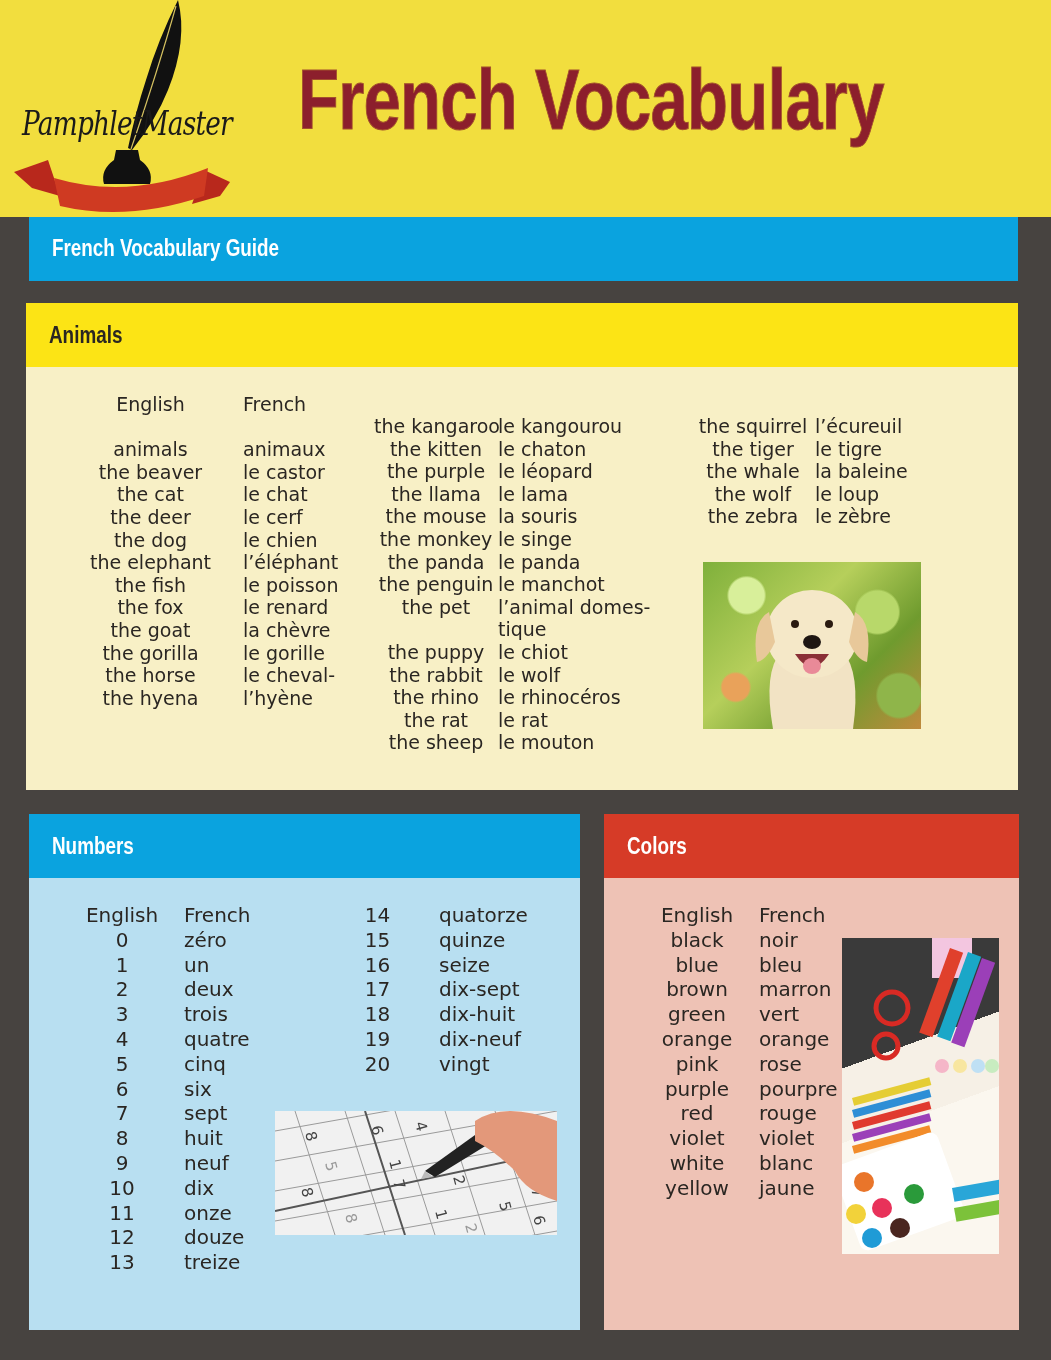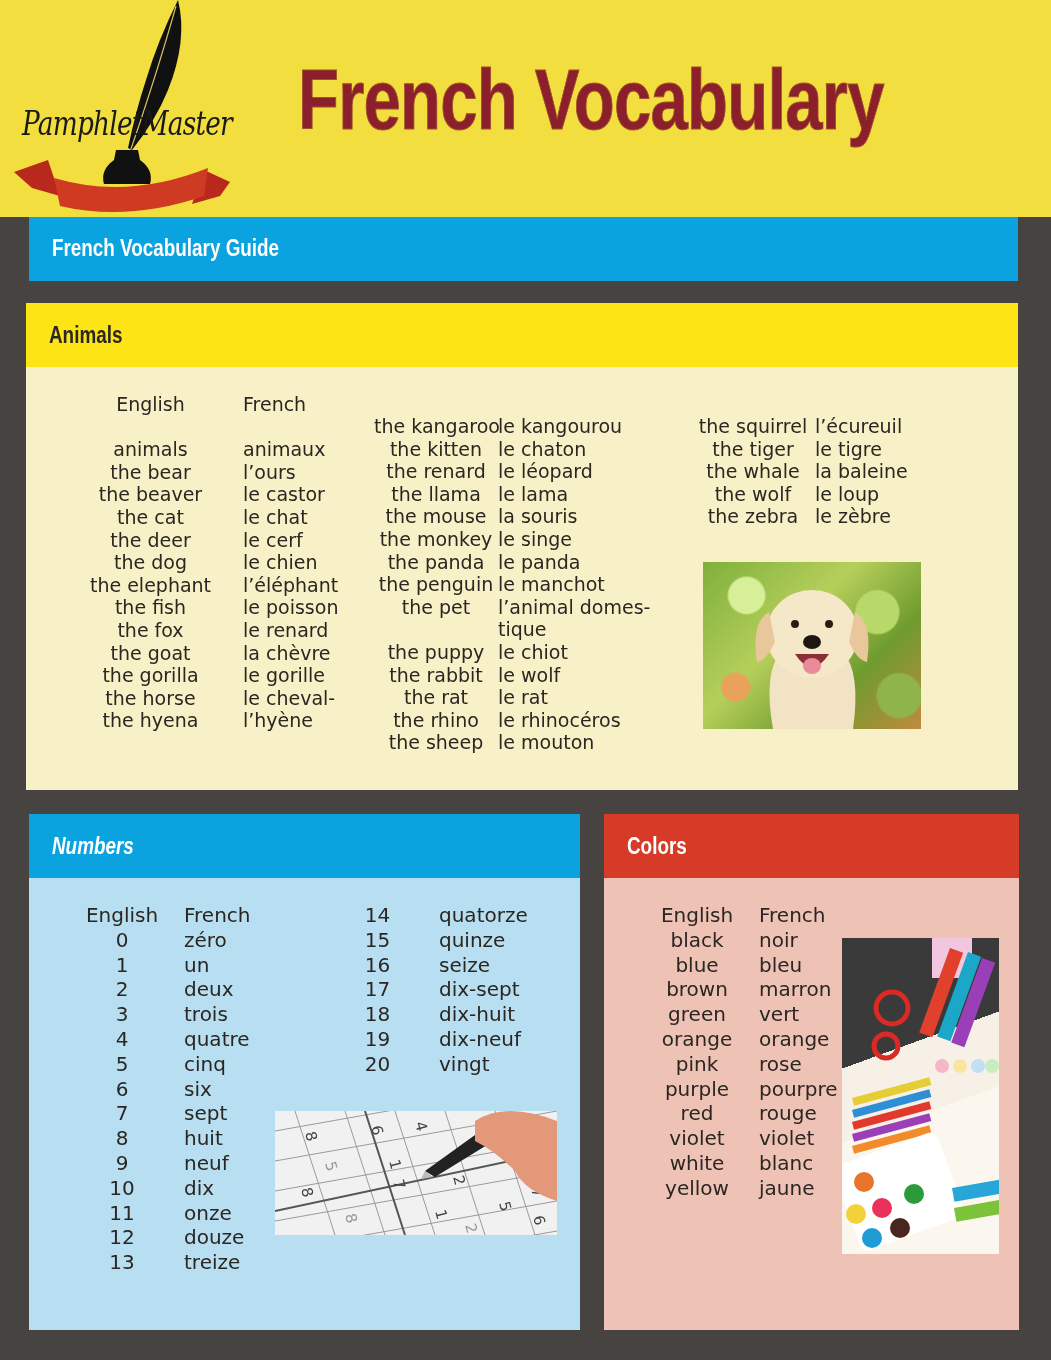--- a/index.html
+++ b/index.html
@@ -56,21 +56,21 @@
   .vocab { position: absolute; font-size: 19px; line-height: 22.6px; text-align: center; }
   .vocab .row { display: flex; white-space: nowrap; height: 22.6px; }
   .vocab .row span { display: block; }
   .gap { height: 22.6px; }
   
   .numbers {
     position: absolute; left: 29px; top: 814px; width: 551px; height: 516px;
     background: #b8dff1;
   }
   .numbers-head {
-    position: absolute; left: 0; top: 0; width: 100%; height: 64px; background: #0aa3df; font-style: italic;
+    position: absolute; left: 0; top: 0; width: 100%; height: 64px; background: #0aa3df;
   }
   .numbers-head .bar-title { top: 19px; color: #ffffff; }
   .vocab.big { font-size: 20px; line-height: 24.8px; }
   .vocab.big .row { height: 24.8px; }
   
   .colors {
     position: absolute; left: 604px; top: 814px; width: 415px; height: 516px;
     background: #eec2b5;
   }
   .colors-head {
@@ -131,24 +131,20 @@
     <div class="row">
       <span style="width:185px">English</span>
       <span>French</span>
     </div>
     <div class="gap"></div>
     <div class="row">
         <span style="width:185px">animals</span>
         <span>animaux</span>
       </div>
     <div class="row">
-        <span style="width:185px">the bear</span>
-        <span>l’ours</span>
-      </div>
-    <div class="row">
         <span style="width:185px">the beaver</span>
         <span>le castor</span>
       </div>
     <div class="row">
         <span style="width:185px">the cat</span>
         <span>le chat</span>
       </div>
     <div class="row">
         <span style="width:185px">the deer</span>
         <span>le cerf</span>
@@ -190,21 +186,21 @@
   <div class="vocab" style="left:348px; top:112px;">
     <div class="row">
         <span style="width:124px">the kangaroo</span>
         <span>le kangourou</span>
       </div>
     <div class="row">
         <span style="width:124px">the kitten</span>
         <span>le chaton</span>
       </div>
     <div class="row">
-        <span style="width:124px">the renard</span>
+        <span style="width:124px">the purple</span>
         <span>le léopard</span>
       </div>
     <div class="row">
         <span style="width:124px">the llama</span>
         <span>le lama</span>
       </div>
     <div class="row">
         <span style="width:124px">the mouse</span>
         <span>la souris</span>
       </div>
@@ -230,26 +226,26 @@
       </div>
     <div class="row">
         <span style="width:124px">the puppy</span>
         <span>le chiot</span>
       </div>
     <div class="row">
         <span style="width:124px">the rabbit</span>
         <span>le wolf</span>
       </div>
     <div class="row">
+        <span style="width:124px">the rhino</span>
+        <span>le rhinocéros</span>
+      </div>
+    <div class="row">
         <span style="width:124px">the rat</span>
         <span>le rat</span>
-      </div>
-    <div class="row">
-        <span style="width:124px">the rhino</span>
-        <span>le rhinocéros</span>
       </div>
     <div class="row">
         <span style="width:124px">the sheep</span>
         <span>le mouton</span>
       </div>
   </div>
 
   <div class="vocab" style="left:665px; top:112px;">
     <div class="row">
         <span style="width:124px">the squirrel</span>

